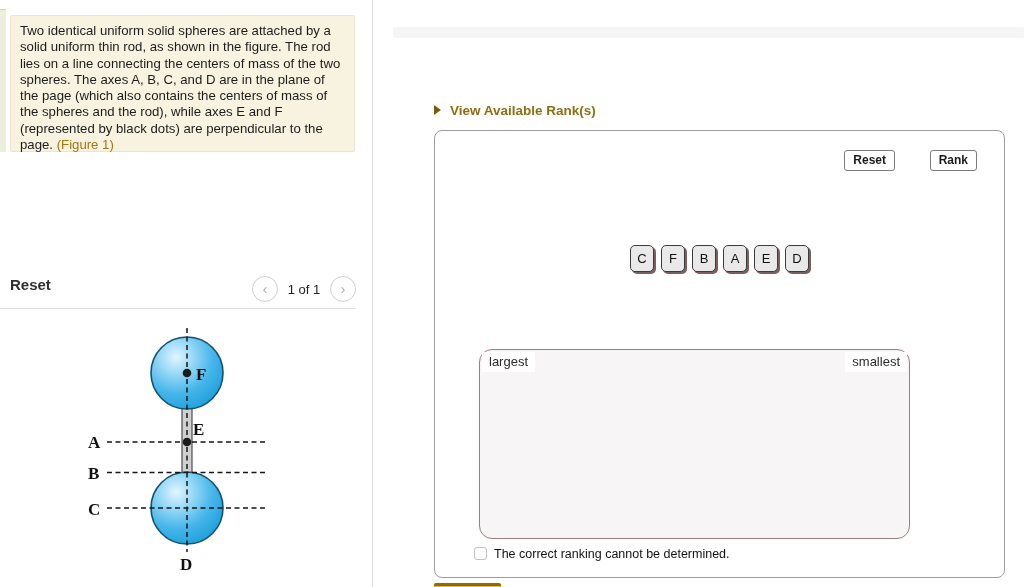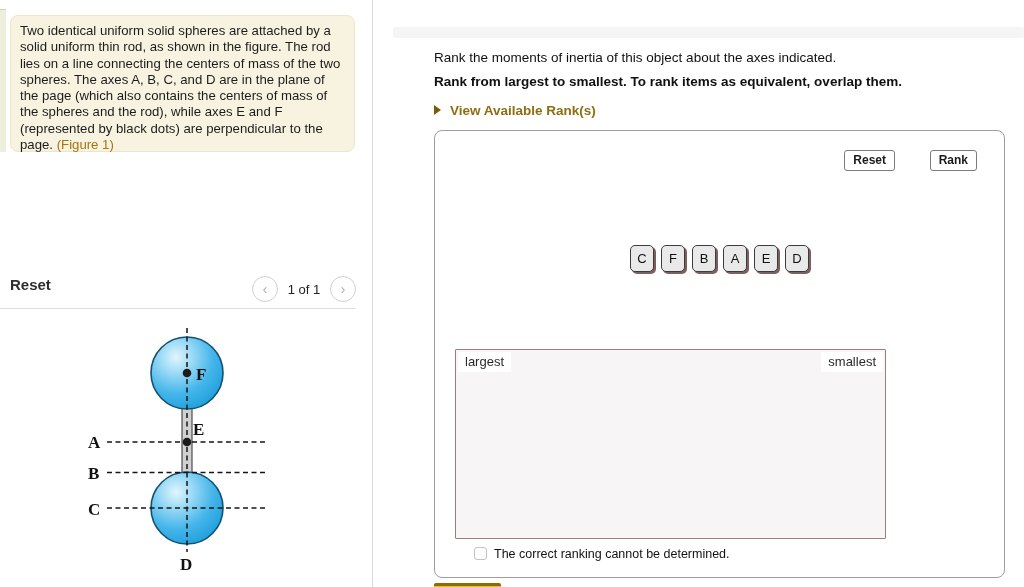--- a/index.html
+++ b/index.html
@@ -4,21 +4,21 @@
 <style>
   * { margin:0; padding:0; box-sizing:border-box; }
   html,body { width:1024px; height:587px; background:#ffffff; overflow:hidden;
               font-family:"Liberation Sans", sans-serif; }
   .abs { position:absolute; }
   #stage { position:relative; width:1024px; height:587px; background:#fff; }
 
   
   #edge-strip { left:0; top:9px; width:6px; height:143px; background:#eeeedd; border-top:1px solid #d5d2ba; }
   #problem-box { left:10px; top:15px; width:345px; height:137px; background:#f7f3e0;
-                 border:1px solid #eae5cd; border-radius:8px; padding:7px 9px;
+                 border:1px solid #eae5cd; border-radius:2px; padding:7px 9px;
                  font-size:13.2px; line-height:16.3px; color:#1c1c1c; }
   #figure-link { color:#a5750f; text-decoration:none; cursor:pointer; }
   #figure-title { left:10px; top:276px; font-size:15px; font-weight:bold; color:#2e2e2e; }
   .nav-circle { top:276px; width:26px; height:26px; border:1px solid #d0d0d0; border-radius:50%;
                 background:#fff; color:#b0b0b0; font-size:15px; text-align:center; line-height:24px;
                 cursor:pointer; }
   #fig-prev { left:252px; }
   #fig-next { left:330px; }
   #fig-page { left:281px; top:282px; width:46px; text-align:center; font-size:13px; color:#222; }
   #figure-divider { left:0; top:308px; width:356px; height:1px; background:#dedede; }
@@ -41,22 +41,22 @@
               padding:0 8px; line-height:19px; cursor:pointer; font-family:"Liberation Sans",sans-serif; }
   #reset-btn { right:109px; }
   #help-btn { right:27px; }
 
   #chips-row { position:absolute; left:0; top:114px; width:100%; display:flex;
                justify-content:center; gap:7px; }
   .chip { width:24px; height:27px; background:#e9e9e9; border:1.4px solid #3c3c3c; border-radius:5px;
           box-shadow:2px 2px 0 #7d5f5f; font-size:13px; color:#111; display:flex;
           align-items:center; justify-content:center; cursor:grab; }
 
-  #dropzone { position:absolute; left:20px; top:218px; width:431px; height:190px;
-              border:1px solid #9d7e7e; background:#f7f5f5; border-radius:1px; }
+  #dropzone { position:absolute; left:44px; top:218px; width:431px; height:190px;
+              border:1px solid #9d7e7e; background:#f7f5f5; border-radius:13px; }
   .zone-label { position:absolute; top:2px; background:#fff; padding:2px 7px 3px 7px;
                 font-size:13px; color:#2a2a2a; }
   #largest-label { left:2px; }
   #smallest-label { right:2px;text-align:center; }
 
   #checkbox-row { position:absolute; left:39px; top:416px; display:flex; }
   #ranking-checkbox { width:13px; height:13px; border:1px solid #c2c2c2; border-radius:3px;
                       background:#fdfdfd; display:inline-block; cursor:pointer; }
   #checkbox-label { margin-left:7px; font-size:12.5px; color:#111; }
 
@@ -115,22 +115,20 @@
     <text x="8" y="125">A</text>
     <text x="8" y="156">B</text>
     <text x="8" y="192">C</text>
     <text x="100" y="247">D</text>
     <text x="113" y="112">E</text>
     <text x="116" y="57">F</text>
   </svg>
 
   <div id="top-band" class="abs"></div>
 
-  <div id="instruction" class="abs">Rank the moments of inertia of this object about the axes indicated.</div>
-  <div id="ranking-instruction" class="abs">Rank from largest to smallest. To rank items as equivalent, overlap them.</div>
 
   <div id="hint-row" class="abs">
     <span id="hint-arrow"></span><a id="hint-label">View Available Rank(s)</a>
   </div>
 
   <div id="widget-panel" class="abs">
     <button id="reset-btn" class="tool-btn">Reset</button>
     <button id="help-btn" class="tool-btn">Rank</button>
 
     <div id="chips-row">

